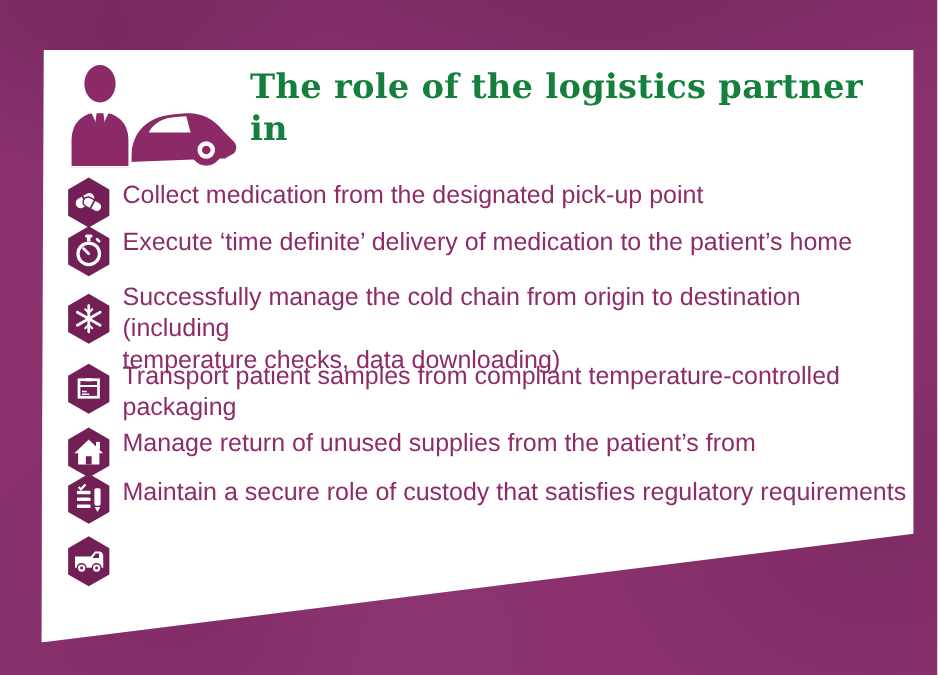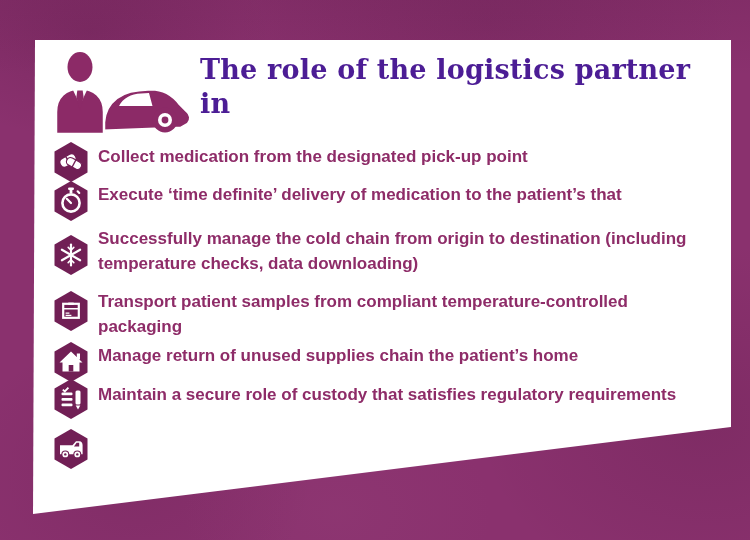--- a/index.html
+++ b/index.html
@@ -19,29 +19,28 @@
       radial-gradient(ellipse 260px 200px at 45% 95%, rgba(165,92,140,0.10), rgba(165,92,140,0) 60%);
   }
   .card{
     position:absolute;left:33px;top:40px;width:698px;height:475px;
     background:#ffffff;
     clip-path:polygon(2px 0, 698px 0, 698px 387px, 0 474px);
   }
   .title{
     position:absolute;left:167px;top:13px;width:520px;
     font-family:"DejaVu Serif",serif;font-weight:bold;
-    font-size:27px;line-height:34px;color:#4c1d95;letter-spacing:0.2px;
+    font-size:27px;line-height:34px;color:#15803d;letter-spacing:0.2px;
   }
   .hdr-icon{position:absolute;left:20px;top:10px;}
   .hexicon{position:absolute;left:20px;width:36px;height:42px;display:block;}
   .rowtext{
     position:absolute;left:65px;width:630px;
-    font-size:17px;line-height:25px;color:#8e2c68;
+    font-size:20px;line-height:25px;color:#8e2c68;
     white-space:pre-line;
-    font-weight:bold;
   }
   
   .i1{top:101px}.t1{top:104px}
   .i2{top:140px}.t2{top:142px}
   .i3{top:194px}.t3{top:186px}
   .i4{top:250px}.t4{top:249px}
   .i5{top:301px}.t5{top:303px}
   .i6{top:338px}.t6{top:342px}
   .i7{top:388px}.t7{top:385px}
 </style>
@@ -92,21 +91,21 @@
   <span class="hexicon i2">
     <svg width="36" height="42" viewBox="0 0 36 42">
       <path d="M18 1 L34.5 10.5 V31.5 L18 41 L1.5 31.5 V10.5 Z" fill="#711f55"></path>
       <rect x="15" y="7.5" width="6" height="2.6" rx="1.3" fill="#fff"></rect>
       <rect x="16.6" y="9.5" width="2.8" height="3.5" fill="#fff"></rect>
       <rect x="23.2" y="11" width="4.5" height="2.2" rx="1.1" fill="#fff" transform="rotate(45 25.4 12.1)"></rect>
       <circle cx="18" cy="23" r="8.6" fill="none" stroke="#fff" stroke-width="2.6"></circle>
       <line x1="18" y1="23" x2="13.8" y2="18.8" stroke="#fff" stroke-width="2.2" stroke-linecap="round"></line>
     </svg>
   </span>
-  <div class="rowtext t2">Execute ‘time definite’ delivery of medication to the patient’s that</div>
+  <div class="rowtext t2">Execute ‘time definite’ delivery of medication to the patient’s home</div>
 
   <span class="hexicon i3">
     <svg width="36" height="42" viewBox="0 0 36 42">
       <path d="M18 1 L34.5 10.5 V31.5 L18 41 L1.5 31.5 V10.5 Z" fill="#711f55"></path>
       <g stroke="#fff" stroke-width="2.2" stroke-linecap="round">
         <line x1="18" y1="10.5" x2="18" y2="31.5"></line>
         <line x1="8.9" y1="15.75" x2="27.1" y2="26.25"></line>
         <line x1="8.9" y1="26.25" x2="27.1" y2="15.75"></line>
       </g>
       <g stroke="#fff" stroke-width="1.6" stroke-linecap="round" fill="none">
@@ -132,21 +131,21 @@
 packaging</div>
 
   <span class="hexicon i5">
     <svg width="36" height="42" viewBox="0 0 36 42">
       <path d="M18 1 L34.5 10.5 V31.5 L18 41 L1.5 31.5 V10.5 Z" fill="#711f55"></path>
       <rect x="23.8" y="12.5" width="3.2" height="6" fill="#fff"></rect>
       <polygon points="18,10.5 29.5,21.5 26.5,21.5 26.5,30.5 9.5,30.5 9.5,21.5 6.5,21.5" fill="#fff"></polygon>
       <rect x="15.7" y="24" width="4.6" height="6.5" fill="#711f55"></rect>
     </svg>
   </span>
-  <div class="rowtext t5">Manage return of unused supplies chain the patient’s home</div>
+  <div class="rowtext t5">Manage return of unused supplies from the patient’s from</div>
 
   <span class="hexicon i6">
     <svg width="36" height="42" viewBox="0 0 36 42">
       <path d="M18 1 L34.5 10.5 V31.5 L18 41 L1.5 31.5 V10.5 Z" fill="#711f55"></path>
       <g fill="#fff">
         <rect x="8.5" y="14.5" width="11" height="2.8" rx="1"></rect>
         <rect x="8.5" y="20" width="11" height="2.8" rx="1"></rect>
         <rect x="8.5" y="25.5" width="11" height="2.8" rx="1"></rect>
         <rect x="22.5" y="12.5" width="5" height="14" rx="1.5"></rect>
         <polygon points="22.7,27.5 27.3,27.5 25,31.5"></polygon>

